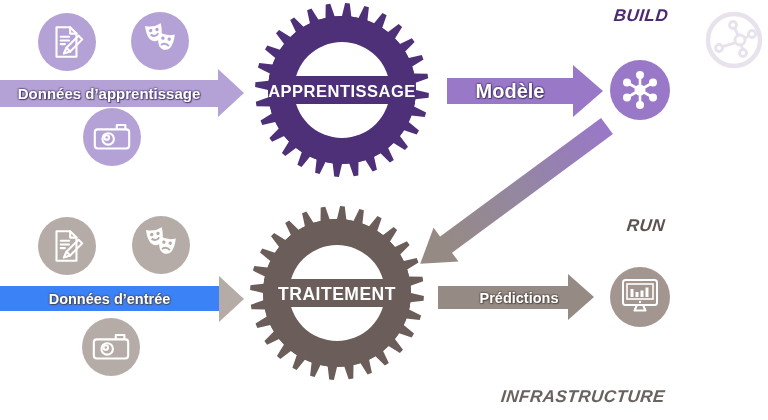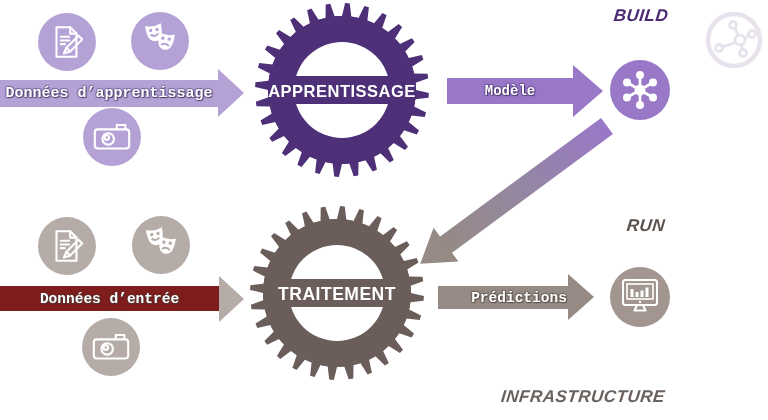--- a/index.html
+++ b/index.html
@@ -6,24 +6,24 @@
   .stage{position:relative;width:768px;height:420px;background:#ffffff;overflow:hidden;
          font-family:"Liberation Sans",sans-serif;}
   .abs{position:absolute;}
   .circle{position:absolute;border-radius:50%;display:flex;align-items:center;justify-content:center;}
   .c58{width:58px;height:58px;}
   .c60{width:60px;height:60px;}
   .purple-light{background:#b4a2d6;color:#b4a2d6;}
   .purple-med{background:#9978c8;color:#9978c8;}
   .gray-light{background:#b5aca7;color:#b5aca7;}
   .gray-med{background:#a39690;color:#a39690;}
-  .arrow-band{position:absolute;display:flex;align-items:center;justify-content:center;font-family:Liberation Mono, monospace;}
+  .arrow-band{position:absolute;display:flex;align-items:center;justify-content:center;}
   .band-pl{background:#b4a2d6;}
   .band-pm{background:#9978c8;}
-  .band-gl{background:#7f1d1d;}
+  .band-gl{background:#3b82f6;}
   .band-gm{background:#968a85;}
   .arrow-head{position:absolute;width:0;height:0;}
   .arrow-label{color:#ffffff;font-weight:bold;white-space:nowrap;}
   .shadow-p{text-shadow:1px 1px 1px rgba(58,40,92,.8),-1px -1px 1px rgba(58,40,92,.35),1px -1px 1px rgba(58,40,92,.35),-1px 1px 1px rgba(58,40,92,.35);}
   .shadow-g{text-shadow:1px 1px 1px rgba(72,62,56,.8),-1px -1px 1px rgba(72,62,56,.35),1px -1px 1px rgba(72,62,56,.35),-1px 1px 1px rgba(72,62,56,.35);}
   .stage-label{position:absolute;font-style:italic;font-weight:bold;font-size:17px;
                letter-spacing:.5px;text-align:center;transform:skewX(-6deg);}
   .build-color{color:#4b2a73;}
   .run-color{color:#5c534e;}
   .infra-color{color:#6a625e;}
@@ -91,21 +91,21 @@
 
   <svg class="abs z2" style="left:252px;top:0;" width="180" height="180" viewBox="0 0 180 180">
     <polygon class="gear-teeth" fill="#4d3077" points="90.0,16.0 93.1,3.1 97.8,3.4 99.3,16.6 106.5,17.9 112.4,5.9 116.9,7.3 115.4,20.5 122.1,23.3 130.5,13.0 134.6,15.3 130.2,27.9 136.1,32.1 146.7,24.0 150.1,27.1 143.0,38.4 147.9,43.9 159.9,38.2 162.6,42.1 153.2,51.5 156.7,57.9 169.7,55.1 171.5,59.4 160.2,66.5 162.1,73.5 175.5,73.7 176.2,78.3 163.6,82.7 164.0,90.0 176.9,93.1 176.6,97.8 163.4,99.3 162.1,106.5 174.1,112.4 172.7,116.9 159.5,115.4 156.7,122.1 167.0,130.5 164.7,134.6 152.1,130.2 147.9,136.1 156.0,146.7 152.9,150.1 141.6,143.0 136.1,147.9 141.8,159.9 137.9,162.6 128.5,153.2 122.1,156.7 124.9,169.7 120.6,171.5 113.5,160.2 106.5,162.1 106.3,175.5 101.7,176.2 97.3,163.6 90.0,164.0 86.9,176.9 82.2,176.6 80.7,163.4 73.5,162.1 67.6,174.1 63.1,172.7 64.6,159.5 57.9,156.7 49.5,167.0 45.4,164.7 49.8,152.1 43.9,147.9 33.3,156.0 29.9,152.9 37.0,141.6 32.1,136.1 20.1,141.8 17.4,137.9 26.8,128.5 23.3,122.1 10.3,124.9 8.5,120.6 19.8,113.5 17.9,106.5 4.5,106.3 3.8,101.7 16.4,97.3 16.0,90.0 3.1,86.9 3.4,82.2 16.6,80.7 17.9,73.5 5.9,67.6 7.3,63.1 20.5,64.6 23.3,57.9 13.0,49.5 15.3,45.4 27.9,49.8 32.1,43.9 24.0,33.3 27.1,29.9 38.4,37.0 43.9,32.1 38.2,20.1 42.1,17.4 51.5,26.8 57.9,23.3 55.1,10.3 59.4,8.5 66.5,19.8 73.5,17.9 73.7,4.5 78.3,3.8 82.7,16.4"></polygon>
     <circle cx="90" cy="90" r="74" fill="#4d3077"></circle>
     <circle cx="90" cy="90" r="48" fill="#ffffff"></circle>
     <rect x="17" y="76" width="146" height="28" fill="#4d3077"></rect>
     <text x="90" y="96.5" class="gear-label">APPRENTISSAGE</text>
   </svg>
 
   <div class="arrow-band band-pm" style="left:447px;top:78px;width:126px;height:26px;">
-    <span class="arrow-label shadow-p" style="font-size:14px;">Modèle</span>
+    <span class="arrow-label shadow-p" style="font-size:20px;">Modèle</span>
   </div>
   <div class="arrow-head" style="left:573px;top:65px;border-top:26px solid transparent;border-bottom:26px solid transparent;border-left:30px solid #9978c8;"></div>
 
   <div class="diag-wrap">
     <div class="diag-band"></div>
     <div class="diag-head"></div>
   </div>
 
   <div class="circle c60 purple-med z4" style="left:610px;top:60px;">
     <svg width="44" height="44" viewBox="-22 -22 44 44">

